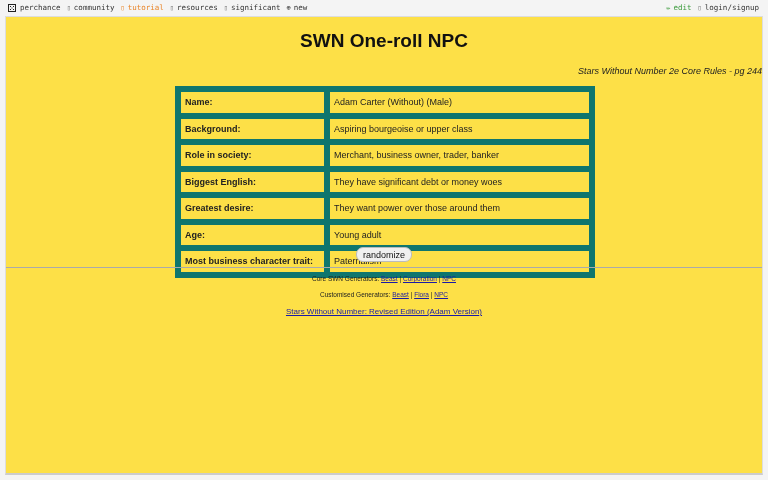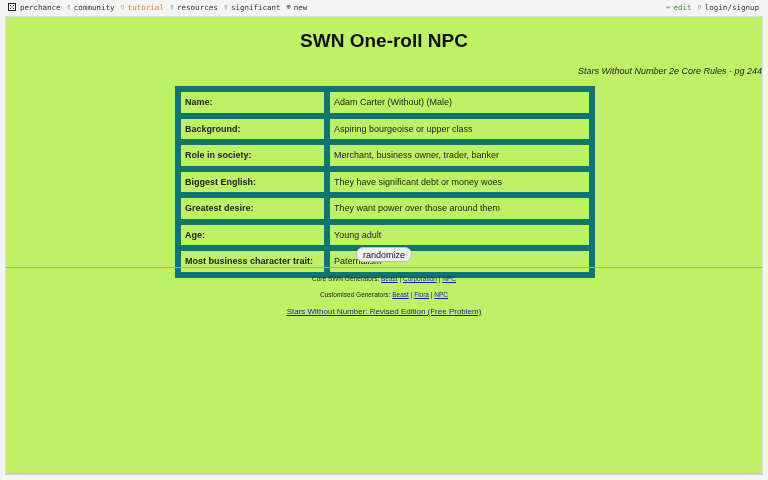--- a/index.html
+++ b/index.html
@@ -1,27 +1,27 @@
 <!DOCTYPE html>
 <html><head>
 <meta charset="utf-8">
 <style>
   html, body { margin:0; padding:0; }
   body { width:768px; height:480px; background:#f4f4f4; position:relative; overflow:hidden; font-family:"Liberation Sans", sans-serif; }
   .topbar { position:absolute; left:0; top:0; width:768px; height:16px; font-family:"DejaVu Sans Mono", monospace; font-size:7.5px; color:#333; }
   .topbar .left { position:absolute; left:8px; top:3px; display:flex; align-items:center; }
   .topbar .right { position:absolute; right:9px; top:3px; display:flex; align-items:center; }
-  .nav-item { display:inline-flex; align-items:flex-start; margin-right:6px; white-space:nowrap; }
+  .nav-item { display:inline-flex; align-items:center; margin-right:6px; white-space:nowrap; }
   .nav-item .ic { display:inline-block; margin-right:3px; font-size:7px; color:#777; }
   .nav-item.accent { color:#e8852a; }
   .nav-item.accent .ic { color:#e8852a; }
   .nav-item.green { color:#3a9a3a; }
   .logo-icon { width:8px; height:8px; border:1px solid #222; display:inline-block; margin-right:4px; position:relative; box-sizing:border-box; }
   .logo-icon::before { content:""; position:absolute; left:1px; top:1px; width:1px; height:1px; background:#222; box-shadow:3px 0 #222, 1.5px 1.5px #222, 0 3px #222, 3px 3px #222; }
-  .frame { position:absolute; left:5px; top:16px; width:758px; height:459px; background:#bef264; border:1px solid #ddd; border-bottom:2px solid #ccc; box-sizing:border-box; }
+  .frame { position:absolute; left:5px; top:16px; width:758px; height:459px; background:#fde047; border:1px solid #ddd; border-bottom:2px solid #ccc; box-sizing:border-box; }
   h1 { position:absolute; left:0; width:100%; top:13px; margin:0; text-align:center; font-size:19px; font-weight:bold; color:#111; }
   .subtitle { position:absolute; left:0; width:100%; top:49px; text-align:right; font-size:9px; font-style:italic; color:#222; }
   table.npc { position:absolute; left:169px; top:69px; width:420px; border-collapse:collapse; font-size:9px; color:#222; }
   table.npc td { border:6px solid #0f766e; height:20.5px; padding:0 4px; }
   table.npc td.lbl { font-weight:bold; width:135px; border-right:2px solid #555; }
   .rand-btn { position:absolute; left:350px; top:230px; width:56px; height:15px; font-family:"Liberation Sans", sans-serif; font-size:9px; color:#111; background:#f0f0f0; border:1px solid #bbb; border-radius:7px; padding:0; }
   .hr { position:absolute; left:0; top:250px; width:100%; height:1px; background:#aaa; }
   .links { position:absolute; left:0; width:100%; text-align:center; font-size:6.5px; color:#222; }
   .links a { color:#1a1aa6; text-decoration:underline; }
   .links.l1 { top:258px; }
@@ -121,15 +121,15 @@
   </div>
   <div class="links l2">
     <span>Customised Generators:</span>
     <a>Beast</a>
     <span>|</span>
     <a>Flora</a>
     <span>|</span>
     <a>NPC</a>
   </div>
   <div class="links l3">
-    <a>Stars Without Number: Revised Edition (Free Problem)</a>
+    <a>Stars Without Number: Revised Edition (Adam Version)</a>
   </div>
 </div>
 
 </body></html>

